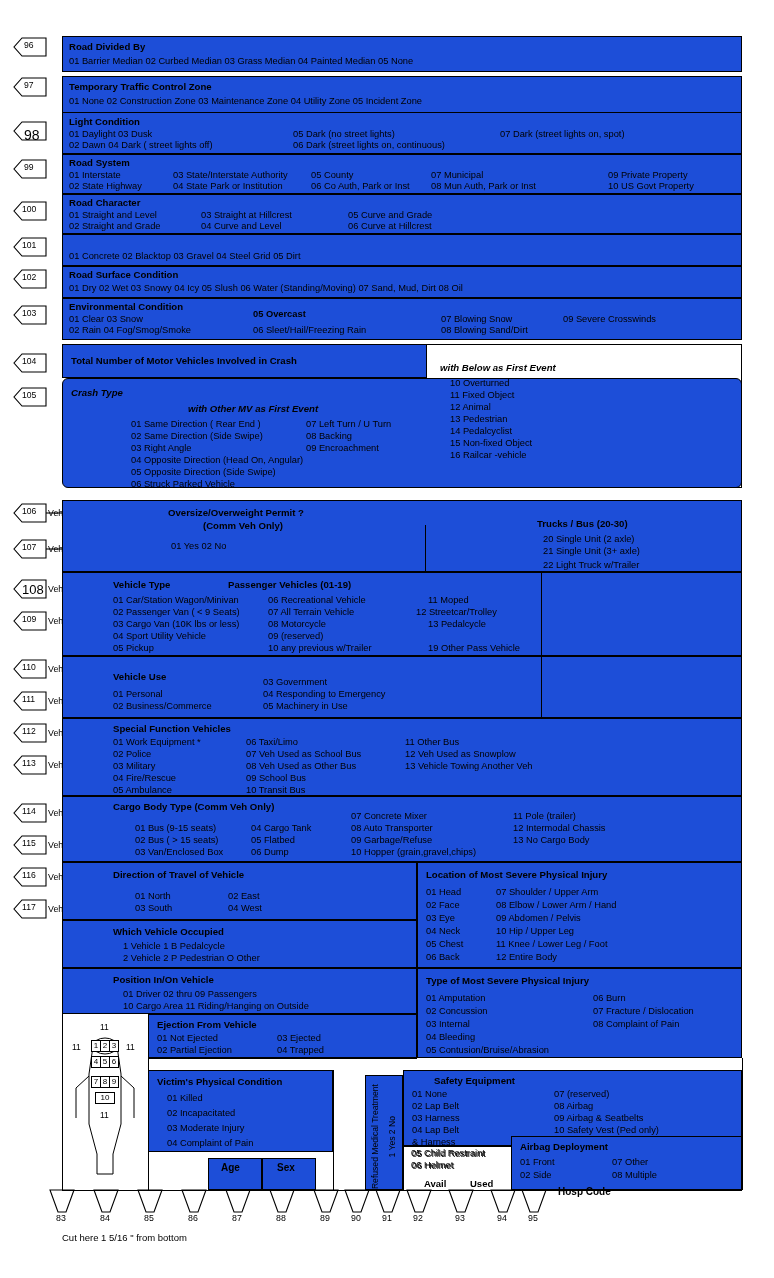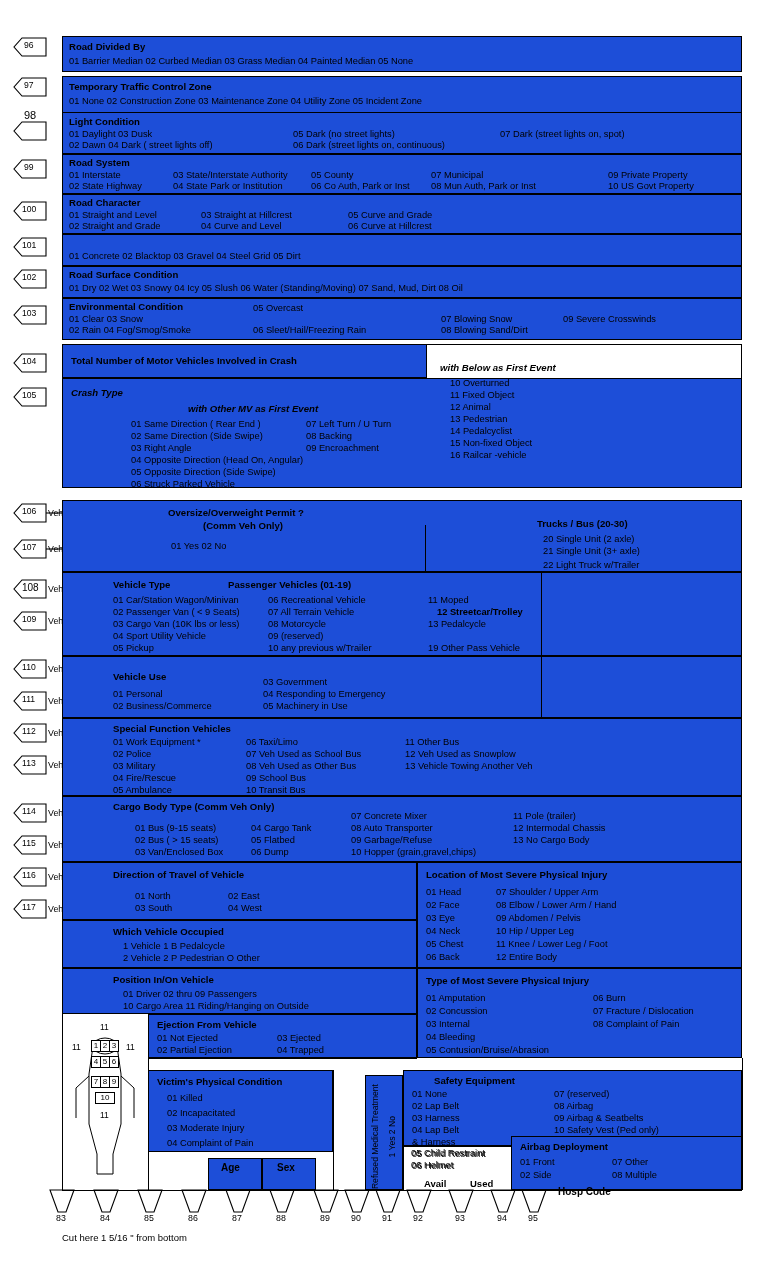--- a/index.html
+++ b/index.html
@@ -106,32 +106,32 @@
     </g>
 
     <g stroke="#000" stroke-width="1.1" fill="none">
       <line x1="46" y1="513" x2="62" y2="513"></line>
       <line x1="46" y1="549" x2="62" y2="549"></line>
     </g>
   </svg>
 
   <div class="abs" style="left:24px;top:40px;font-size:8.6px;">96</div>
   <div class="abs" style="left:24px;top:80px;font-size:8.6px;">97</div>
-  <div class="abs" style="left:24px;top:109px;font-size:11px;">98</div>
+  <div class="abs" style="left:24px;top:127px;font-size:14px;">98</div>
   <div class="abs" style="left:24px;top:162px;font-size:8.6px;">99</div>
   <div class="abs" style="left:22px;top:204px;font-size:8.6px;">100</div>
   <div class="abs" style="left:22px;top:240px;font-size:8.6px;">101</div>
   <div class="abs" style="left:22px;top:272px;font-size:8.6px;">102</div>
   <div class="abs" style="left:22px;top:308px;font-size:8.6px;">103</div>
   <div class="abs" style="left:22px;top:356px;font-size:8.6px;">104</div>
   <div class="abs" style="left:22px;top:390px;font-size:8.6px;">105</div>
 
   <div class="abs" style="left:22px;top:506px;font-size:8.6px;">106</div>
   <div class="abs" style="left:22px;top:542px;font-size:8.6px;">107</div>
-  <div class="abs" style="left:22px;top:582px;font-size:10px;">108</div>
+  <div class="abs" style="left:22px;top:582px;font-size:13px;">108</div>
   <div class="abs" style="left:22px;top:614px;font-size:8.6px;">109</div>
   <div class="abs" style="left:22px;top:662px;font-size:8.6px;">110</div>
   <div class="abs" style="left:22px;top:694px;font-size:8.6px;">111</div>
   <div class="abs" style="left:22px;top:726px;font-size:8.6px;">112</div>
   <div class="abs" style="left:22px;top:758px;font-size:8.6px;">113</div>
   <div class="abs" style="left:22px;top:806px;font-size:8.6px;">114</div>
   <div class="abs" style="left:22px;top:838px;font-size:8.6px;">115</div>
   <div class="abs" style="left:22px;top:870px;font-size:8.6px;">116</div>
   <div class="abs" style="left:22px;top:902px;font-size:8.6px;">117</div>
 
@@ -198,32 +198,32 @@
 
   <div class="box" style="left:62px;top:266px;width:680px;height:32px;">
     <div class="sect-title abs" style="left:6px;top:2px;">Road Surface Condition</div>
     <div class="opt abs" style="left:6px;top:16px;">01  Dry     02  Wet    03  Snowy     04  Icy     05  Slush     06  Water (Standing/Moving)     07  Sand, Mud, Dirt         08  Oil</div>
   </div>
 
   <div class="box" style="left:62px;top:298px;width:680px;height:42px;">
     <div class="sect-title abs" style="left:6px;top:2px;">Environmental Condition</div>
     <div class="opt abs" style="left:6px;top:15px;">01  Clear         03  Snow</div>
     <div class="opt abs" style="left:6px;top:26px;">02  Rain       04  Fog/Smog/Smoke</div>
-    <div class="opt abs" style="left:190px;top:4px;">05  Overcast</div>
+    <div class="opt abs" style="left:190px;top:10px;font-weight:bold;">05  Overcast</div>
     <div class="opt abs" style="left:190px;top:26px;">06  Sleet/Hail/Freezing Rain</div>
     <div class="opt abs" style="left:378px;top:15px;">07  Blowing Snow</div>
     <div class="opt abs" style="left:378px;top:26px;">08  Blowing Sand/Dirt</div>
     <div class="opt abs" style="left:500px;top:15px;">09  Severe Crosswinds</div>
   </div>
 
   <div class="box" style="left:62px;top:344px;width:365px;height:34px;">
     <div class="sect-title abs" style="left:8px;top:10px;">Total Number of Motor Vehicles Involved in Crash</div>
   </div>
 
-  <div class="box" style="left:62px;top:378px;width:680px;height:110px;">
+  <div class="box" style="left:62px;top:378px;width:680px;height:110px;border-radius:6px;">
     <div class="sect-title ital abs" style="left:8px;top:8px;">Crash Type</div>
     <div class="sect-title ital abs" style="left:125px;top:24px;">with Other MV as First Event</div>
 
     <div class="opt abs" style="left:68px;top:40px;">01  Same Direction  ( Rear End )</div>
     <div class="opt abs" style="left:68px;top:52px;">02  Same Direction  (Side Swipe)</div>
     <div class="opt abs" style="left:68px;top:64px;">03  Right Angle</div>
     <div class="opt abs" style="left:68px;top:76px;">04  Opposite Direction  (Head On, Angular)</div>
     <div class="opt abs" style="left:68px;top:88px;">05  Opposite Direction  (Side Swipe)</div>
     <div class="opt abs" style="left:68px;top:100px;">06  Struck Parked Vehicle</div>
 
@@ -271,21 +271,21 @@
     <div class="opt abs" style="left:50px;top:58px;">04  Sport Utility Vehicle</div>
     <div class="opt abs" style="left:50px;top:70px;">05  Pickup</div>
 
     <div class="opt abs" style="left:205px;top:22px;">06  Recreational Vehicle</div>
     <div class="opt abs" style="left:205px;top:34px;">07  All Terrain Vehicle</div>
     <div class="opt abs" style="left:205px;top:46px;">08  Motorcycle</div>
     <div class="opt abs" style="left:205px;top:58px;">09  (reserved)</div>
     <div class="opt abs" style="left:205px;top:70px;">10  any previous w/Trailer</div>
 
     <div class="opt abs" style="left:365px;top:22px;">11  Moped</div>
-    <div class="opt abs" style="left:374px;top:34px;font-weight:bold;">12  Streetcar/Trolley</div>
+    <div class="opt abs" style="left:353px;top:34px;">12  Streetcar/Trolley</div>
     <div class="opt abs" style="left:365px;top:46px;">13  Pedalcycle</div>
     <div class="opt abs" style="left:365px;top:70px;">19  Other Pass Vehicle</div>
 
     <div class="abs" style="left:478px;top:0;width:0;height:84px;border-left:1.2px solid #000;"></div>
   </div>
 
   <div class="box" style="left:62px;top:656px;width:680px;height:62px;">
     <div class="sect-title abs" style="left:50px;top:14px;">Vehicle Use</div>
     <div class="opt abs" style="left:50px;top:32px;">01  Personal</div>
     <div class="opt abs" style="left:50px;top:44px;">02  Business/Commerce</div>

